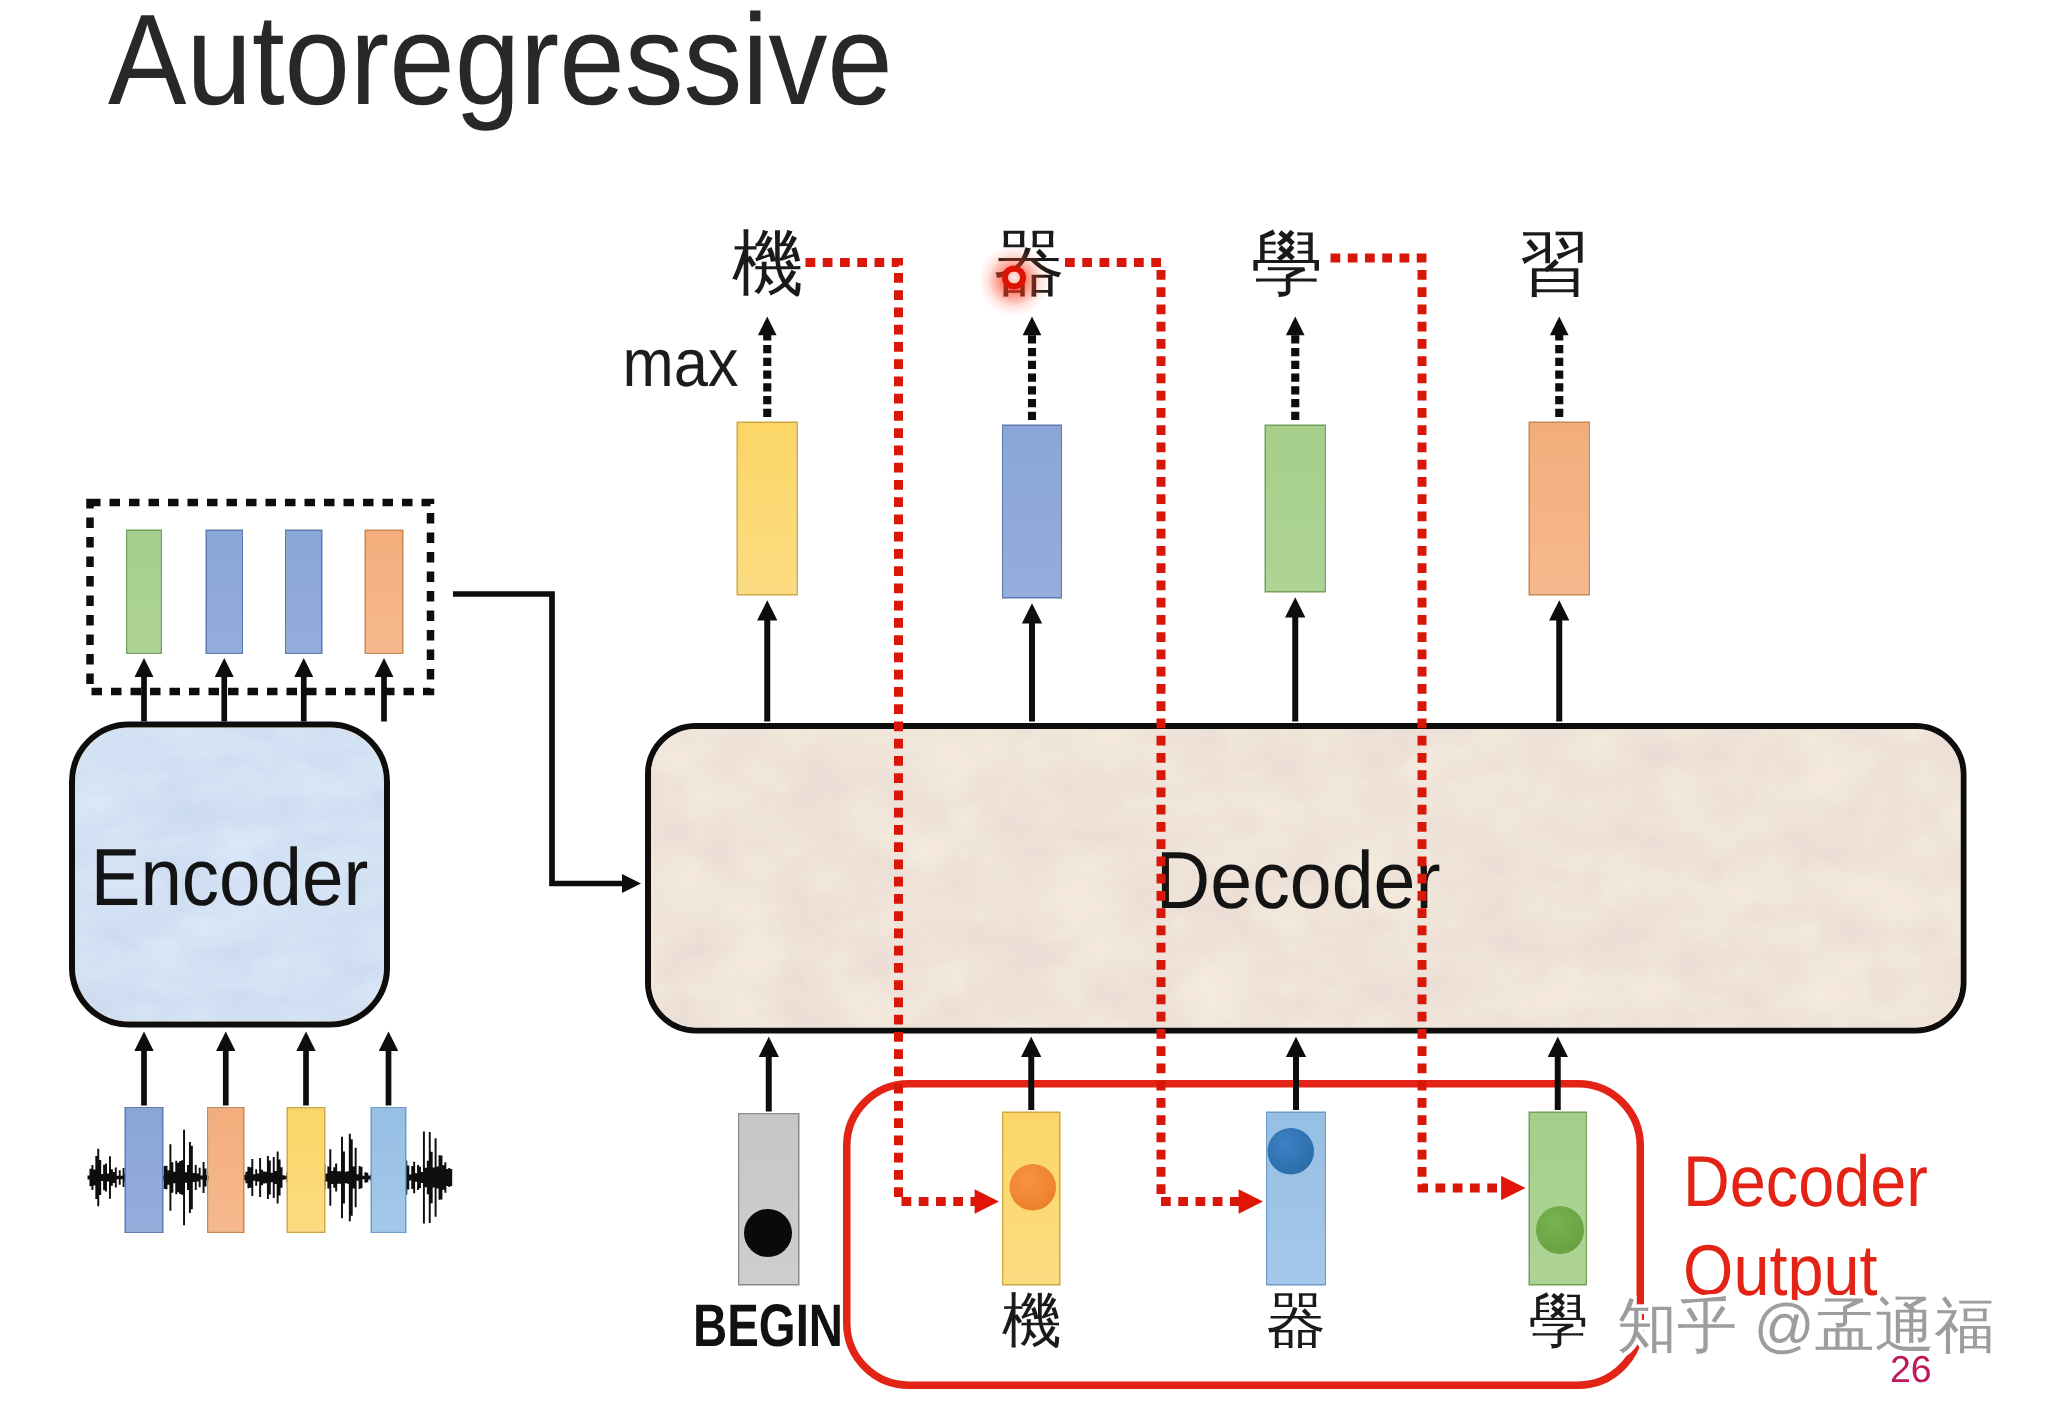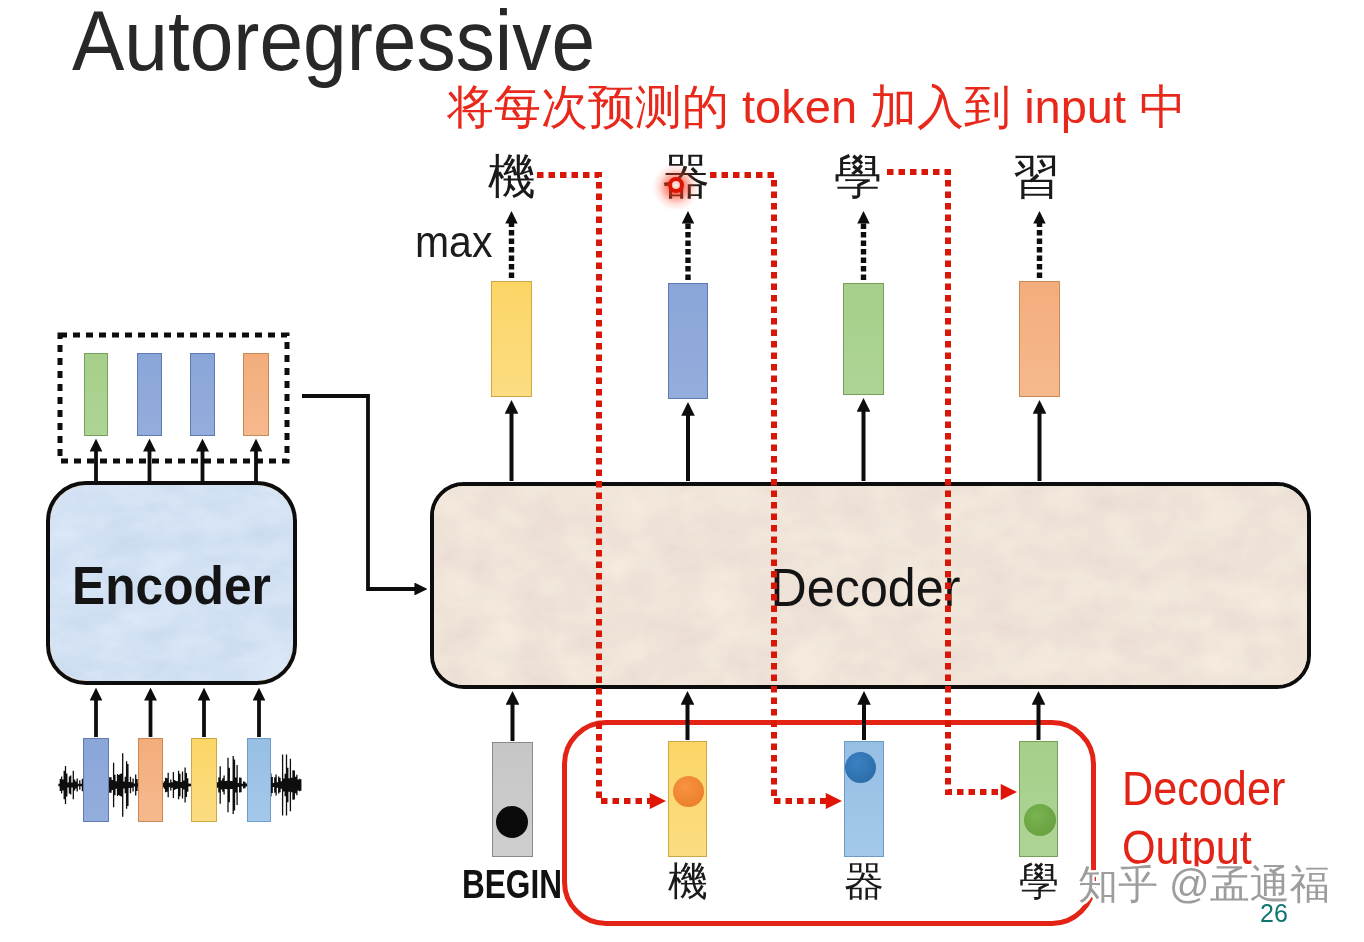--- a/index.html
+++ b/index.html
@@ -24,22 +24,22 @@
   .bar.green{background:linear-gradient(180deg,#a5cf8a,#aed495);border-color:#75a058;}
   .bar.orange{background:linear-gradient(180deg,#f3ad7c,#f6b98d);border-color:#c98952;}
   .bar.lightblue{background:linear-gradient(180deg,#97bfe4,#a3c8e9);border-color:#6d9cc9;}
   .bar.gray{background:linear-gradient(180deg,#c6c6c6,#cecece);border-color:#8a8a8a;}
 
   .dot{position:absolute;border-radius:50%;}
 
   
   .decoder-box{left:430px;top:482px;width:881px;height:207px;border:4px solid #0d0d0d;
                border-radius:34px;background:#f4ebde;overflow:hidden;box-sizing:border-box;}
-  .encoder-box{left:46px;top:481px;width:251px;height:204px;border:4.5px solid #0d0d0d;
-               border-radius:40px;background:#a16207;overflow:hidden;box-sizing:border-box;font-weight:bold;}
+  .encoder-box{left:46px;top:481px;width:214px;height:204px;border:4.5px solid #0d0d0d;
+               border-radius:40px;background:#a16207;overflow:hidden;box-sizing:border-box;}
   .boxlabel{position:absolute;left:0;right:0;text-align:center;color:#141414;}
   .decoder-label{top:70px;transform:translateX(-5px) scaleX(0.93);font-size:54px;line-height:1.15;}
   .encoder-label{top:69px;transform:scaleX(0.92);font-size:54px;line-height:1.15;}
   .tex{position:absolute;left:-5px;top:-5px;width:calc(100% + 10px);height:calc(100% + 10px);}
 
   
   .red-output-box{left:562px;top:720px;width:534px;height:206px;border:5.5px solid #e32315;
                   border-radius:44px;box-sizing:border-box;}
 
   
@@ -50,21 +50,21 @@
 
   
   .dec-out{left:1122px;font-size:48px;color:#e32315;white-space:nowrap;line-height:1;transform:scaleX(0.9);transform-origin:left top;}
   .dec-out.l1{top:765px;}
   .dec-out.l2{top:824px;}
 
   
   .watermark{left:1078px;top:864px;font-size:40px;color:#9d9d9d;white-space:nowrap;line-height:1;
              text-shadow:-2px -2px 0 #fff,2px -2px 0 #fff,-2px 2px 0 #fff,2px 2px 0 #fff,
                           0 -2px 0 #fff,0 2px 0 #fff,-2px 0 0 #fff,2px 0 0 #fff;}
-  .pagenum{left:1260px;top:901px;font-size:25px;color:#0f766e;line-height:1;}
+  .pagenum{left:1260px;top:901px;font-size:25px;color:#be185d;line-height:1;}
 
   
   .glow-outer{left:652px;top:163px;width:48px;height:48px;border-radius:50%;
      background:radial-gradient(circle,rgba(255,25,5,.9) 0%,rgba(255,60,30,.5) 30%,rgba(255,90,60,.16) 52%,rgba(255,100,70,0) 70%);}
   .glow-ring{left:668px;top:177px;width:8px;height:8px;border:4.5px solid #db1404;border-radius:50%;
      background:radial-gradient(circle,#ffece6 0%,#ffc4b8 80%,rgba(255,255,255,0) 100%);}
 
   .overlay{left:0;top:0;width:1364px;height:942px;pointer-events:none;}
 </style>
 </head>
@@ -111,21 +111,20 @@
   <div class="abs red-output-box"></div>
 
   <div class="abs bar yellow" style="left:668px;top:741px;width:39px;height:116px;"></div>
   <div class="abs dot" style="left:673px;top:776px;width:31px;height:31px;background:radial-gradient(circle at 40% 35%,#f79342,#e87a24);"></div>
   <div class="abs bar lightblue" style="left:844px;top:741px;width:40px;height:116px;"></div>
   <div class="abs dot" style="left:845px;top:752px;width:31px;height:31px;background:radial-gradient(circle at 40% 35%,#3b82c4,#2766a0);"></div>
   <div class="abs bar green" style="left:1019px;top:741px;width:39px;height:116px;"></div>
   <div class="abs dot" style="left:1024px;top:804px;width:32px;height:32px;background:radial-gradient(circle at 40% 35%,#79b450,#639b3c);"></div>
 
   <div class="abs title">Autoregressive</div>
-  <div class="abs annotation">将每次预测的 token 加入到 input 中</div>
   <div class="abs max-label">max</div>
 
   <div class="abs toptok" style="left:467px;">機</div>
   <div class="abs toptok" style="left:641px;">器</div>
   <div class="abs toptok" style="left:813px;">學</div>
   <div class="abs toptok" style="left:991px;">習</div>
 
   <div class="abs glow-outer"></div>
   <div class="abs glow-ring"></div>
 

